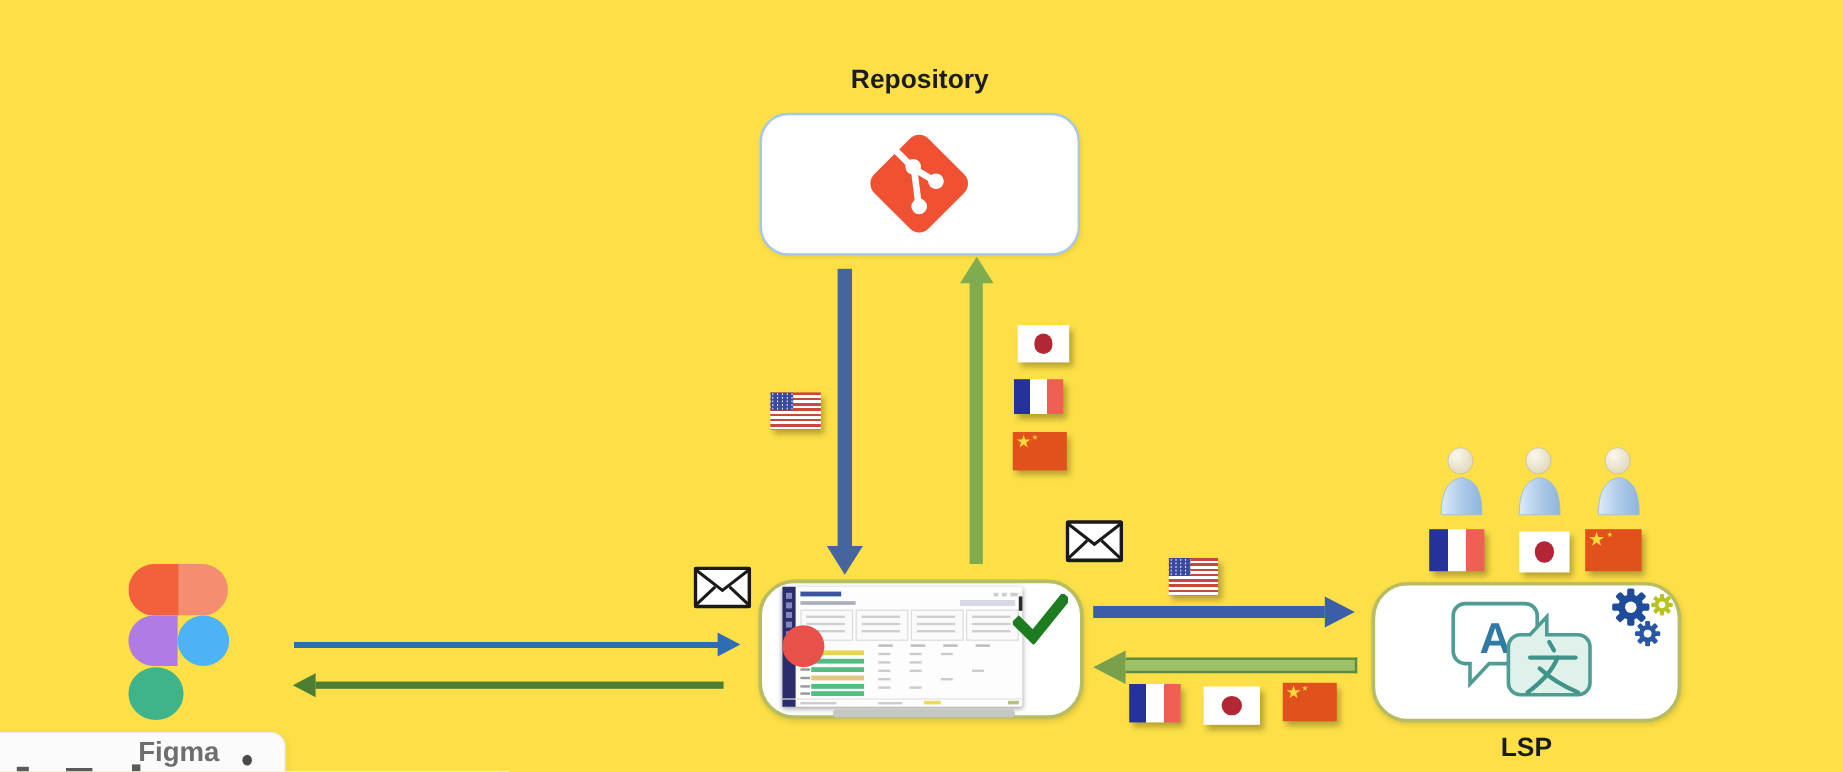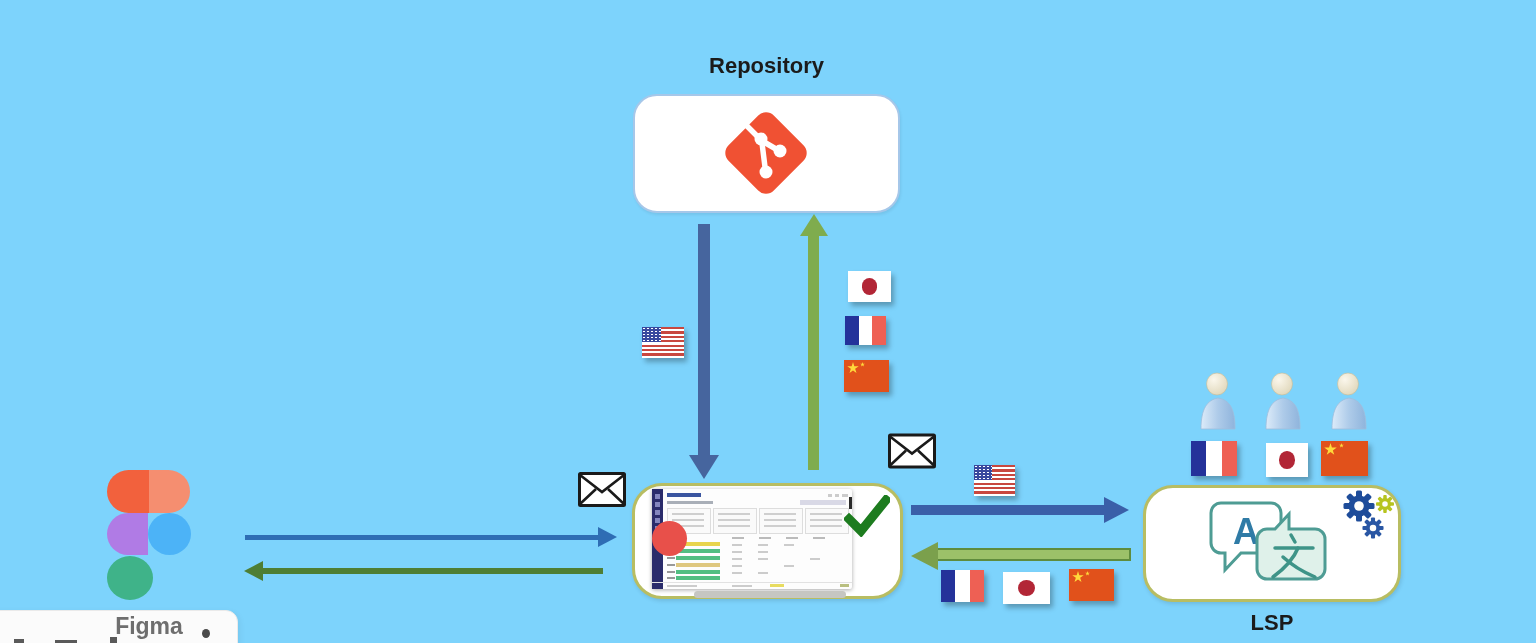--- a/index.html
+++ b/index.html
@@ -1,16 +1,16 @@
 <!DOCTYPE html>
 <html><head>
 <meta charset="utf-8">
 <style>
   html,body{margin:0;padding:0;background:#fff;}
-  .canvas{position:relative;width:1536px;height:643px;background:#7dd3fc;overflow:hidden;
+  .canvas{position:relative;width:1536px;height:643px;background:#fde047;overflow:hidden;
           font-family:"Liberation Sans",sans-serif;}
   .abs{position:absolute;}
   svg{display:block;}
   .node-label{position:absolute;font-weight:bold;font-size:22px;color:#1b1b1b;text-align:center;}
   .node-box{position:absolute;background:#fff;box-sizing:border-box;}
   .repo-box{border:2px solid #A6C7E9;border-radius:24px;box-shadow:1px 2px 3px rgba(0,0,0,.07);}
   .olive-box{border:3px solid #B8BD62;border-radius:30px;box-shadow:1px 2px 4px rgba(0,0,0,.12);}
   .shaft{position:absolute;}
   .tri{position:absolute;width:0;height:0;}
   

